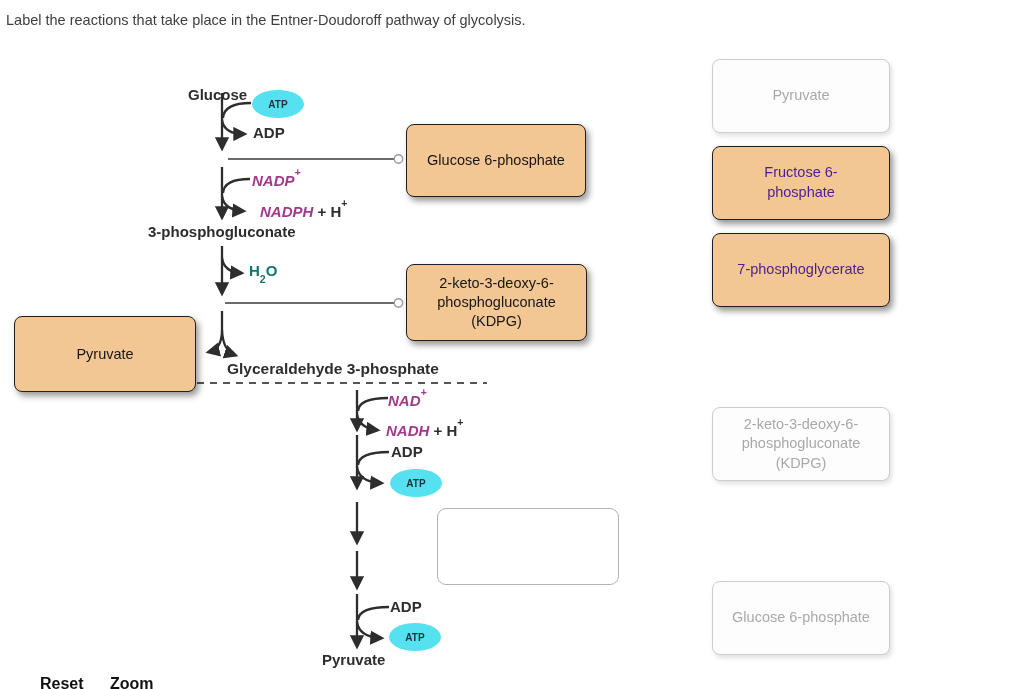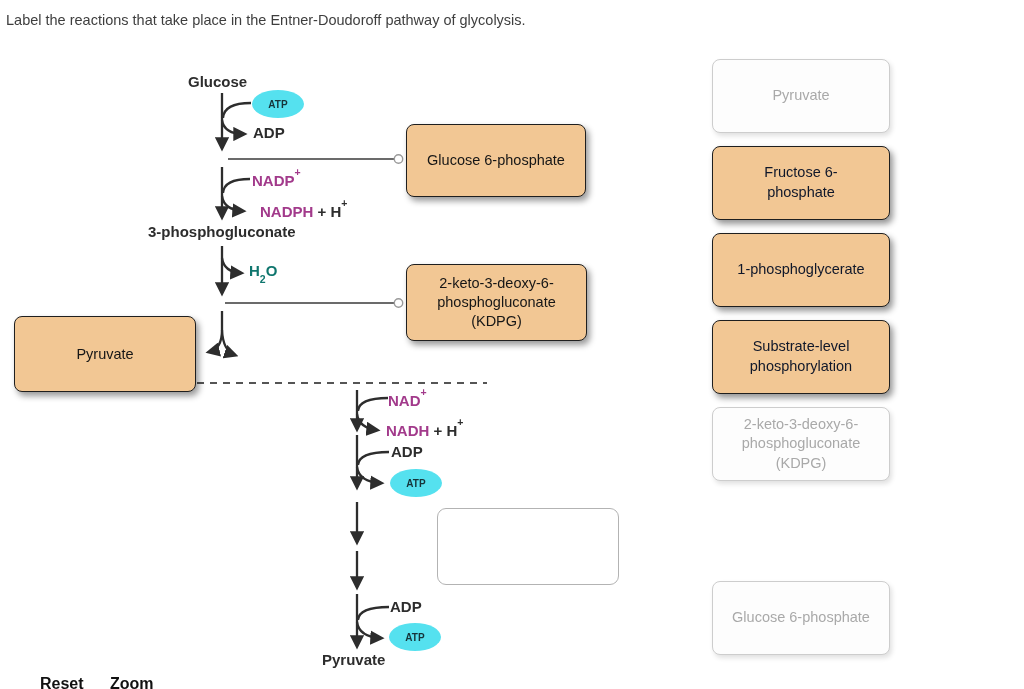--- a/index.html
+++ b/index.html
@@ -8,21 +8,21 @@
     font-family:"Liberation Sans", sans-serif;overflow:hidden;
   }
   .title{
     position:absolute;left:6px;top:12px;font-size:14.5px;color:#3e3e3e;text-align:right;
   }
   svg.layer{position:absolute;left:0;top:0;}
   .lbl{
     position:absolute;font-size:15px;font-weight:600;color:#2d2d2d;
     white-space:nowrap;transform:translateY(-50%);line-height:1.1;
   }
-  .lbl .purple, .lbl.purple{color:#A23A8B;}
+  .lbl .purple, .lbl.purple{color:#A23A8B;font-style:italic;}
   .lbl.amber{color:#0f766e;}
   .lbl sup{font-size:10.5px;position:relative;top:-4px;font-weight:600;}
   .lbl sub{font-size:10.5px;position:relative;top:3px;font-weight:600;}
   .pill{
     position:absolute;width:52px;height:28px;background:#55E1EF;border-radius:50%;
     display:flex;align-items:center;justify-content:center;
     font-size:10px;font-weight:700;color:#16343a;
   }
   .placedbox{
     position:absolute;background:#F2C794;border:1.6px solid #1f1f1f;border-radius:8px;
@@ -34,21 +34,21 @@
   .dropslot{
     position:absolute;background:#ffffff;border:1.5px solid #b3b3b3;border-radius:9px;
   }
   .tile{
     position:absolute;left:712px;width:178px;height:74px;border-radius:8px;
     display:flex;align-items:center;justify-content:center;text-align:center;
     font-size:14.5px;line-height:1.35;box-sizing:border-box;
   }
   .tile .inner{max-width:139px;}
   .tile.available{
-    background:#F2C794;border:1.6px solid #1f1f1f;color:#0f172a;
+    background:#F2C794;border:1.6px solid #1f1f1f;color:#4c1d95;
     box-shadow:3px 4px 6px rgba(0,0,0,0.42);cursor:grab;
   }
   .tile.used{
     background:#fdfdfd;border:1px solid #cdcdcd;color:#a9a9a9;
     box-shadow:2px 3px 5px rgba(0,0,0,0.12);
   }
   .ctl{
     position:absolute;top:675px;font-size:16px;font-weight:700;color:#111;
     background:none;border:none;padding:0;font-family:"Liberation Sans",sans-serif;cursor:pointer;
   }
@@ -118,32 +118,33 @@
       <path d="M357,551 V587" marker-end="url(#arr)"></path>
     </g>
 
     <g stroke="#2d2d2d" fill="none" stroke-width="2.3">
       <path d="M357,594 V646" marker-end="url(#arr)"></path>
       <path d="M389,607 Q359,607 358,620"></path>
       <path d="M357,622 Q359,637 381,638" marker-end="url(#arr)"></path>
     </g>
   </svg>
 
-  <div class="lbl" style="left:188px;top:82px">Glucose</div>
+  <div class="lbl" style="left:188px;top:95px">Glucose</div>
 
   <div class="pill" style="left:252px;top:90px">ATP</div>
   <div class="lbl" style="left:253px;top:133px">ADP</div>
 
   <div class="lbl purple" style="left:252px;top:180px"><span>NADP</span><sup>+</sup></div>
   <div class="lbl" style="left:260px;top:211px"><span class="purple">NADPH</span><span> + H</span><sup>+</sup></div>
 
   <div class="lbl" style="left:148px;top:232px">3-phosphogluconate</div>
 
   <div class="lbl amber" style="left:249px;top:273px"><span>H</span><sub>2</sub><span>O</span></div>
 
+  <div class="lbl" style="left:227px;top:369px;font-size:15.5px">Glyceraldehyde 3-phosphate</div>
 
   <div class="lbl purple" style="left:388px;top:400px"><span>NAD</span><sup>+</sup></div>
   <div class="lbl" style="left:386px;top:430px"><span class="purple">NADH</span><span> + H</span><sup>+</sup></div>
 
   <div class="lbl" style="left:391px;top:452px">ADP</div>
   <div class="pill" style="left:390px;top:469px">ATP</div>
 
   <div class="lbl" style="left:390px;top:607px">ADP</div>
   <div class="pill" style="left:389px;top:623px">ATP</div>
 
@@ -161,24 +162,21 @@
 
   <div class="dropslot" style="left:437px;top:508px;width:180px;height:75px"></div>
 
   <div class="tile used" style="top:59px">
     <div class="inner">Pyruvate</div>
   </div>
   <div class="tile available" style="top:146px">
     <div class="inner">Fructose 6-phosphate</div>
   </div>
   <div class="tile available" style="top:233px">
-    <div class="inner">1-phosphoglycerate</div>
-  </div>
-  <div class="tile available" style="top:320px">
-    <div class="inner">Substrate-level phosphorylation</div>
+    <div class="inner">7-phosphoglycerate</div>
   </div>
   <div class="tile used" style="top:407px">
     <div class="inner">2-keto-3-deoxy-6-phosphogluconate (KDPG)</div>
   </div>
   <div class="tile used" style="top:581px">
     <div class="inner">Glucose 6-phosphate</div>
   </div>
 
   <button class="ctl" style="left:40px">Reset</button>
   <button class="ctl" style="left:110px">Zoom</button>

